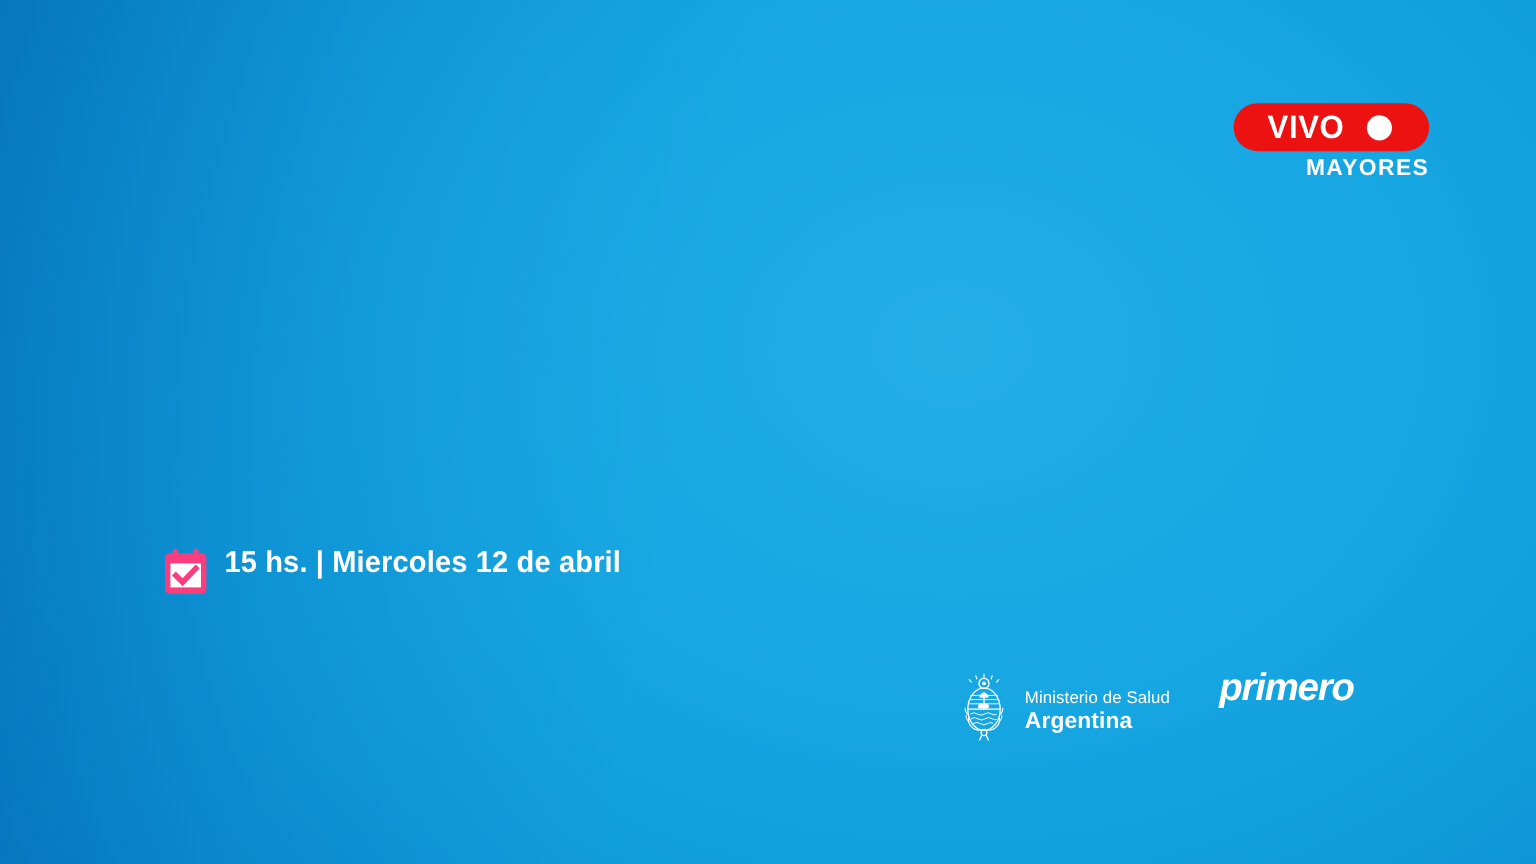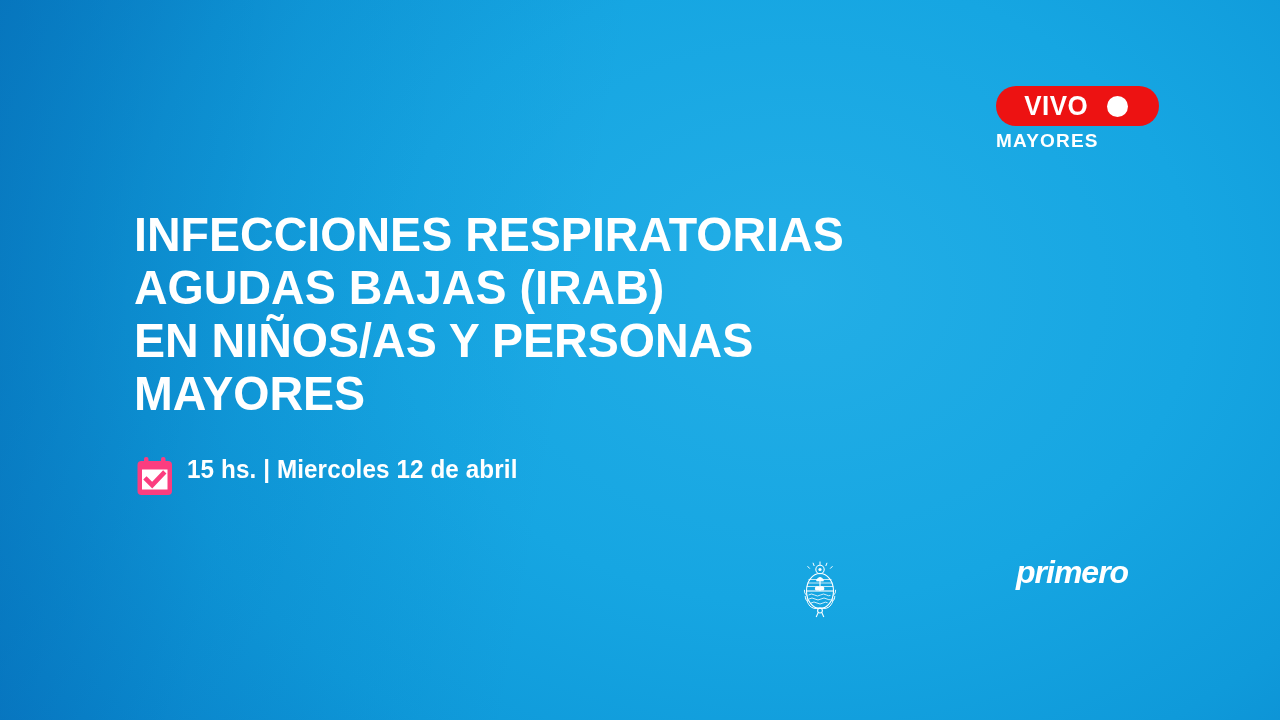--- a/index.html
+++ b/index.html
@@ -52,24 +52,24 @@
     line-height: 1;
     font-family: "Liberation Sans Narrow", "Liberation Sans", sans-serif;
     transform: scaleX(0.94);
     transform-origin: left center;
     white-space: nowrap;
   }
 
   
   .live-wrap {
     position: absolute;
-    left: 996px;
+    left: 1028px;
     top: 86px;
     width: 163px;
-    text-align: left;
+    text-align: right;
   }
   .live-pill {
     width: 163px;
     height: 40px;
     border-radius: 20px;
     background: #ed1212;
     display: flex;
     align-items: center;
     justify-content: center;
     gap: 17px;
@@ -209,26 +209,20 @@
 
 
   <div class="live-wrap">
     <div class="live-pill">
       <span class="live-label">VIVO</span>
       <span class="live-dot"></span>
     </div>
     <div class="stream-label">MAYORES</div>
   </div>
 
-  <div class="title-block">
-    <div class="title-line">INFECCIONES RESPIRATORIAS</div>
-    <div class="title-line">AGUDAS BAJAS (IRAB)</div>
-    <div class="title-line">EN NIÑOS/AS Y PERSONAS</div>
-    <div class="title-line">MAYORES</div>
-  </div>
 
   <div class="date-row">
     <span class="cal-icon">
       <svg width="38" height="40" viewBox="0 0 38 40" xmlns="http://www.w3.org/2000/svg">
         <rect x="8" y="0" width="4.5" height="8" rx="2" fill="#fb3d7f"></rect>
         <rect x="25" y="0" width="4.5" height="8" rx="2" fill="#fb3d7f"></rect>
         <rect x="1.5" y="4" width="34.5" height="34" rx="4" fill="#fb3d7f"></rect>
         <rect x="6" y="12.5" width="25.5" height="20" fill="#ffffff"></rect>
         <path d="M10.5 22.5 L16.2 28.2 L27.2 16.6" stroke="#fb3d7f" stroke-width="4.6" fill="none" stroke-linecap="square" stroke-linejoin="miter"></path>
       </svg>
@@ -280,19 +274,23 @@
             <path d="M8.6 35.4 q-2.6 -2.2 -2.2 -5.6"></path>
             <path d="M35.4 35.4 q2.6 -2.2 2.2 -5.6"></path>
           </g>
 
           <ellipse cx="22" cy="50.6" rx="2.4" ry="2.4"></ellipse>
           <path d="M20.2 52.6 l-2 4.4"></path>
           <path d="M23.8 52.6 l2 4.4"></path>
         </g>
       </svg>
     </span>
+    <span class="minsal-text">
+      <span class="minsal-line1">Ministerio de Salud</span>
+      <span class="minsal-line2">Argentina</span>
+    </span>
   </div>
 
   <div class="gente-logo">
     <span class="gente-primero">primero</span>
   </div>
 
 </div>
 
 </body></html>

